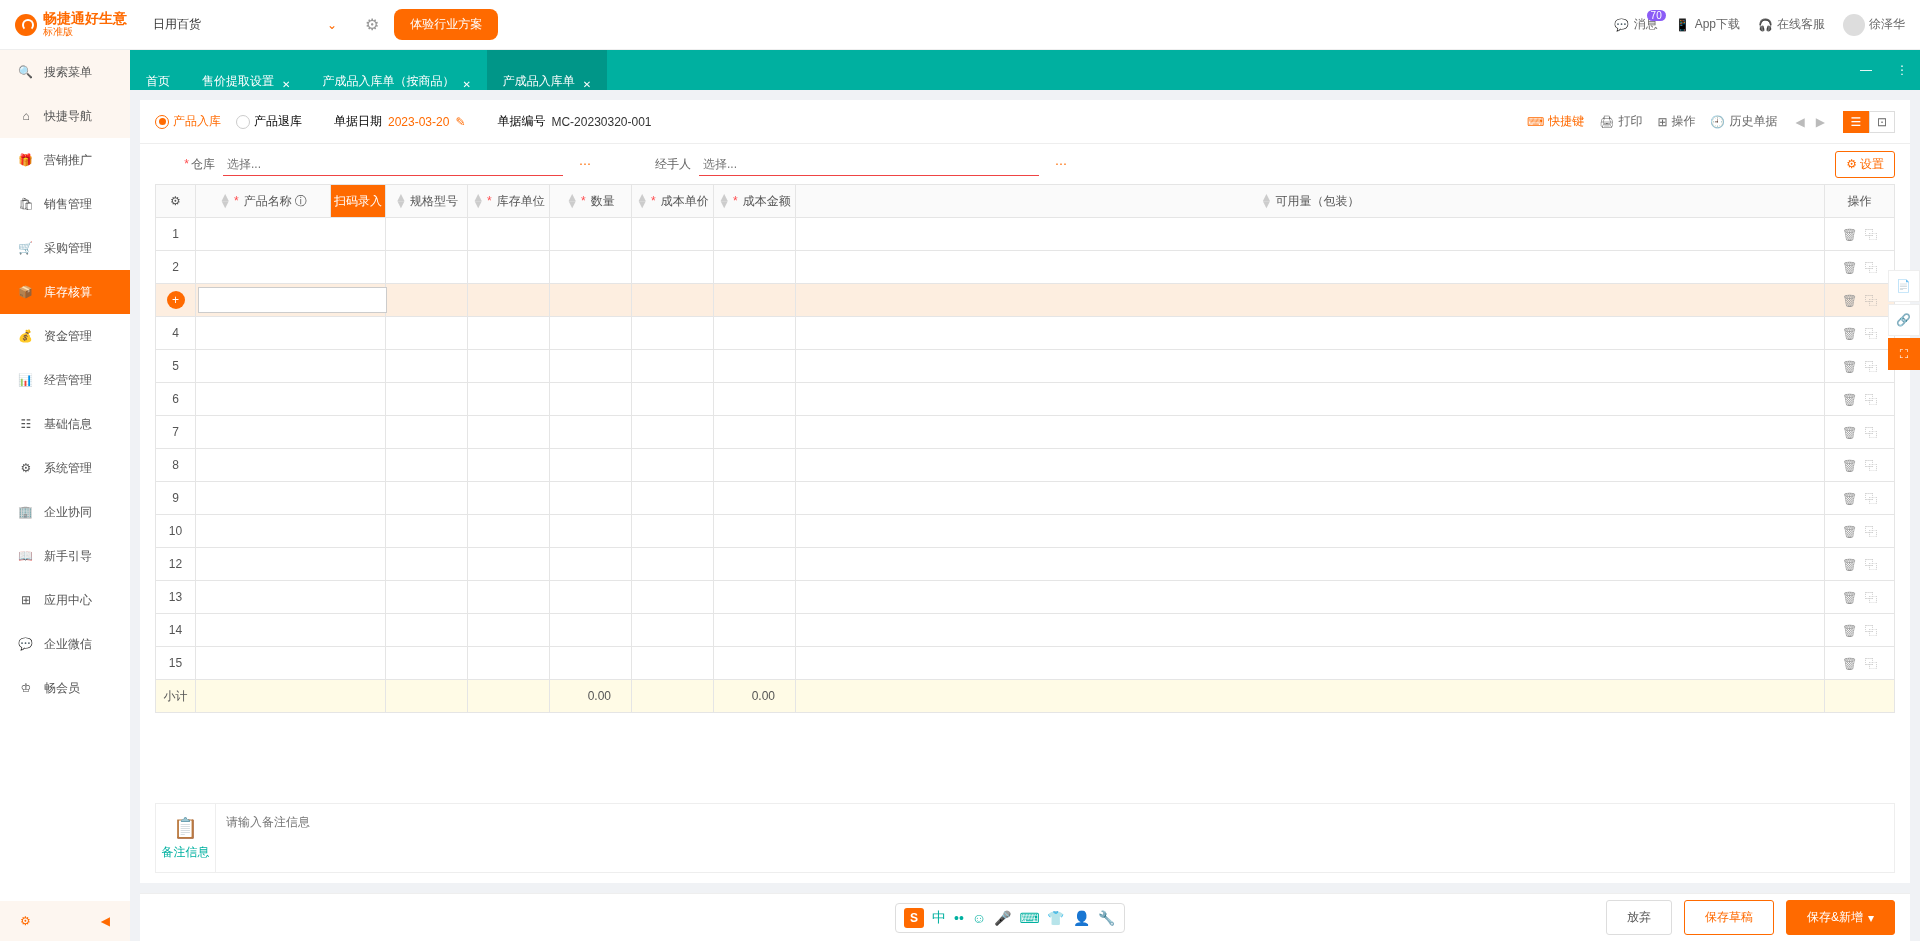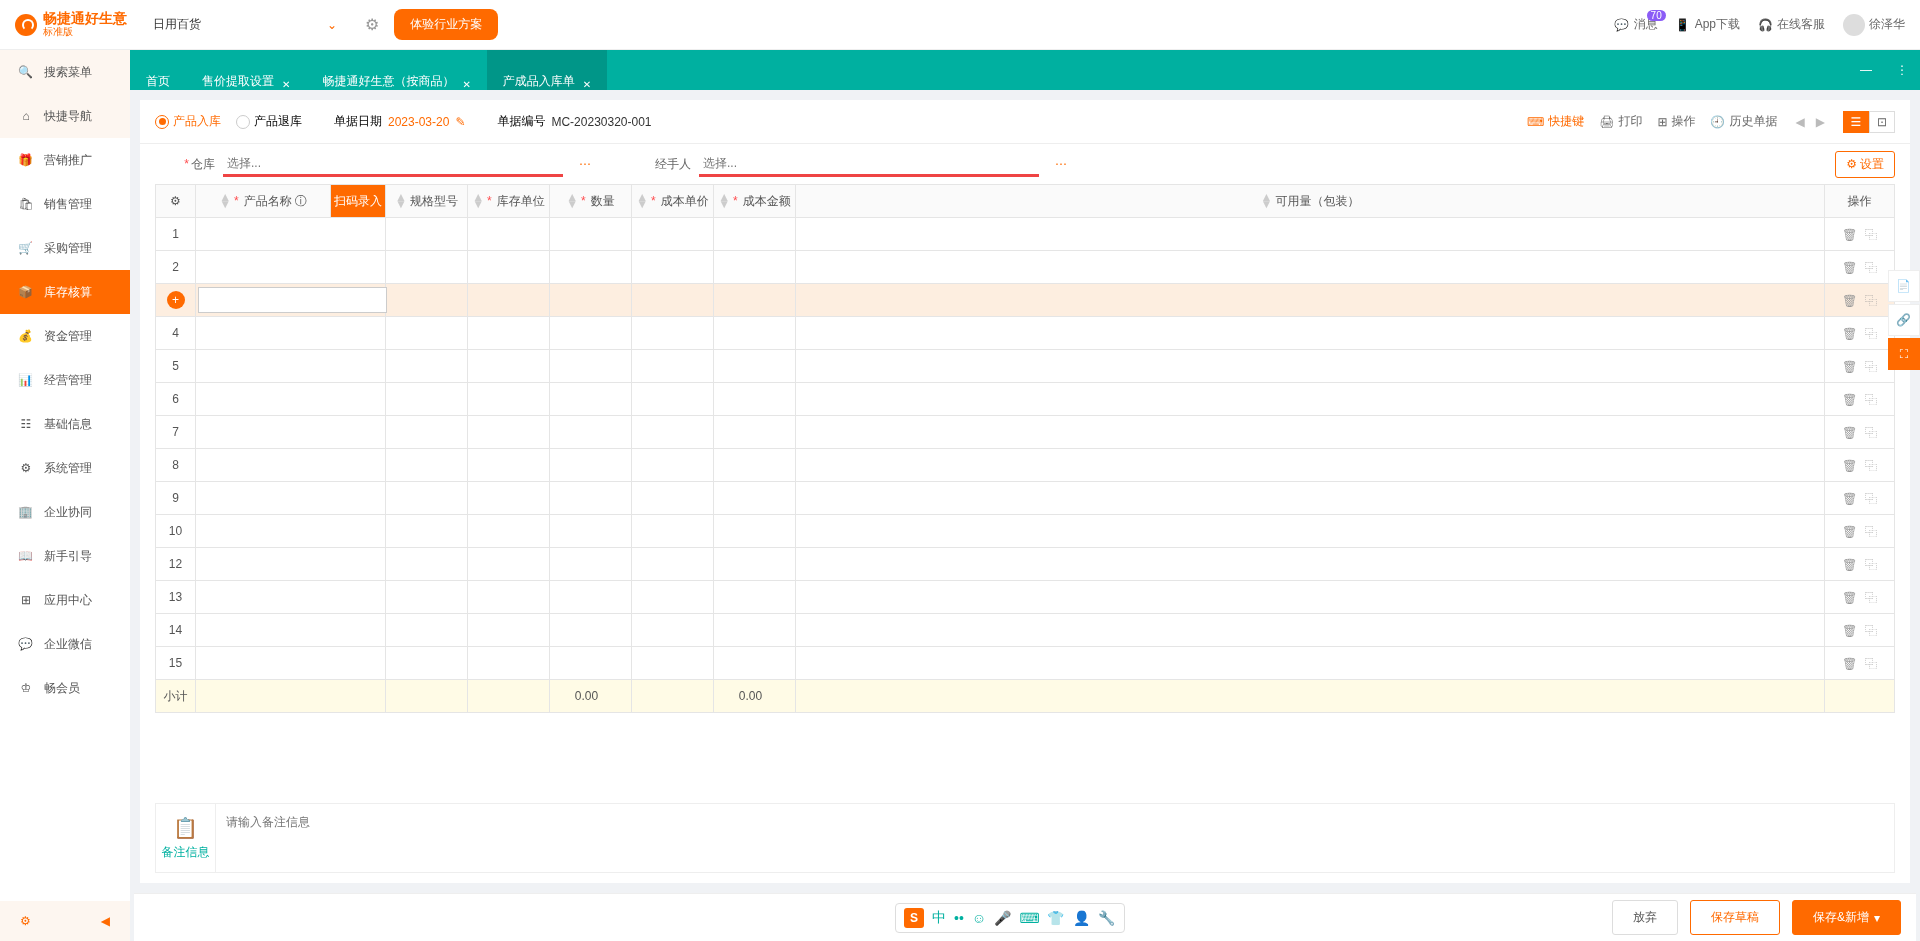--- a/index.html
+++ b/index.html
@@ -49,45 +49,45 @@
 .dhr-item.orange{color:#ff6a00}
 .nav-btns{display:flex;gap:5px}
 .nav-btn{padding:3px;color:#bbb;cursor:pointer}
 .view-toggle{display:flex}
 .vt-btn{width:26px;height:22px;border:1px solid #ddd;display:flex;align-items:center;justify-content:center;cursor:pointer}
 .vt-btn.active{background:#ff6a00;color:#fff;border-color:#ff6a00}
 .form-row{height:40px;display:flex;align-items:center;padding:0 15px;gap:40px}
 .form-field{display:flex;align-items:center;gap:8px}
 .form-label{color:#666;min-width:60px;text-align:right}
 .req{color:#ff4d4f;margin-right:2px}
-.form-input{width:340px;border:none;border-bottom:3px solid #ef4444;padding:4px;color:#c2410c}
+.form-input{width:340px;border:none;border-bottom:1px solid #ef4444;padding:4px;color:#c2410c}
 .form-more{color:#ff6a00;cursor:pointer;margin-left:8px}
 .setting-btn{margin-left:auto;border:1px solid #ff6a00;color:#ff6a00;padding:4px 10px;border-radius:3px;cursor:pointer;display:flex;align-items:center;gap:3px}
 .table-wrap{flex:1;padding:0 15px 10px;overflow:auto}
 .tbl{width:100%;border-collapse:collapse}
 .tbl th,.tbl td{border:1px solid #e5e5e5;padding:0;height:33px;text-align:center;color:#555}
 .tbl th{background:#fafafa;font-weight:normal;position:relative}
 .th-content{display:flex;align-items:center;justify-content:center;gap:3px}
 .sort-ico{color:#ccc;font-size:9px;line-height:0.6;display:flex;flex-direction:column}
 .col-gear{width:40px}
 .col-name{width:135px}
 .col-btn{width:55px;background:#ff6a00!important;color:#fff!important}
 .col-spec,.col-unit,.col-qty,.col-price,.col-amt,.col-avail{width:82px}
 .col-ops{width:70px}
 .tbl tr.highlight td{background:#fdeee0}
 .tbl tr.highlight .col-idx-cell{background:#fdeee0}
 .row-add{width:18px;height:18px;background:#ff6a00;color:#fff;border-radius:50%;display:inline-flex;align-items:center;justify-content:center;cursor:pointer}
 .cell-input{width:100%;height:26px;border:1px solid #ccc;background:#fff;margin:0 2px}
 .op-ico{color:#999;cursor:pointer;margin:0 4px}
 .subtotal td{background:#fffbe6!important}
-.subtotal .num-r{padding-right:8px}
+.subtotal .num-r{text-align:right;padding-right:20px}
 .remarks{height:70px;margin:0 15px 10px;border:1px solid #eee;display:flex}
 .remarks-label{width:60px;display:flex;flex-direction:column;align-items:center;justify-content:center;color:#00b0a0;gap:4px;border-right:1px solid #eee}
 .remarks-input{flex:1;border:none;padding:10px;color:#999;resize:none}
-.footer{height:48px;border-top:1px solid #eee;display:flex;align-items:center;justify-content:flex-end;padding:0 15px;gap:12px;background:#fff;margin:0 4px}
+.footer{height:48px;border-top:1px solid #eee;display:flex;align-items:center;justify-content:flex-end;padding:0 15px;gap:12px;background:#fff;margin:0 10px}
 .btn{padding:8px 20px;border-radius:3px;cursor:pointer;border:1px solid #ddd;background:#fff;color:#555}
 .btn.orange-outline{border-color:#ff6a00;color:#ff6a00}
 .btn.orange{background:#ff6a00;color:#fff;border-color:#ff6a00;display:flex;align-items:center;gap:5px}
 .ime-bar{position:absolute;bottom:8px;left:50%;transform:translateX(-130px);display:flex;align-items:center;gap:8px;background:#fff;padding:4px 8px;border:1px solid #ddd;border-radius:4px;height:30px}
 .ime-s{width:20px;height:20px;background:#ff6a00;color:#fff;border-radius:3px;display:flex;align-items:center;justify-content:center;font-weight:bold}
 .ime-ico{color:#00b0a0;font-size:14px}
 .side-float{position:absolute;right:0;top:270px;display:flex;flex-direction:column;gap:2px}
 .sf-btn{width:32px;height:32px;background:#fff;border:1px solid #eee;display:flex;align-items:center;justify-content:center;cursor:pointer;color:#999}
 .sf-btn.active{background:#ff6a00;color:#fff;border-color:#ff6a00}
 </style>
@@ -203,21 +203,21 @@
     <div class="tabs">
       <div id="tabs-items" style="display:flex;height:100%">
           <div class="tab">
             <span>首页</span>
           </div>
           <div class="tab">
             <span>售价提取设置</span>
             <span class="tab-close">✕</span>
           </div>
           <div class="tab">
-            <span>畅捷通好生意（按商品）</span>
+            <span>产成品入库单（按商品）</span>
             <span class="tab-close">✕</span>
           </div>
           <div class="tab active">
             <span>产成品入库单</span>
             <span class="tab-close">✕</span>
           </div>
         </div>
       <div class="tabs-right">
         <div class="tab-ctrl">—</div>
         <div class="tab-ctrl">⋮</div>

